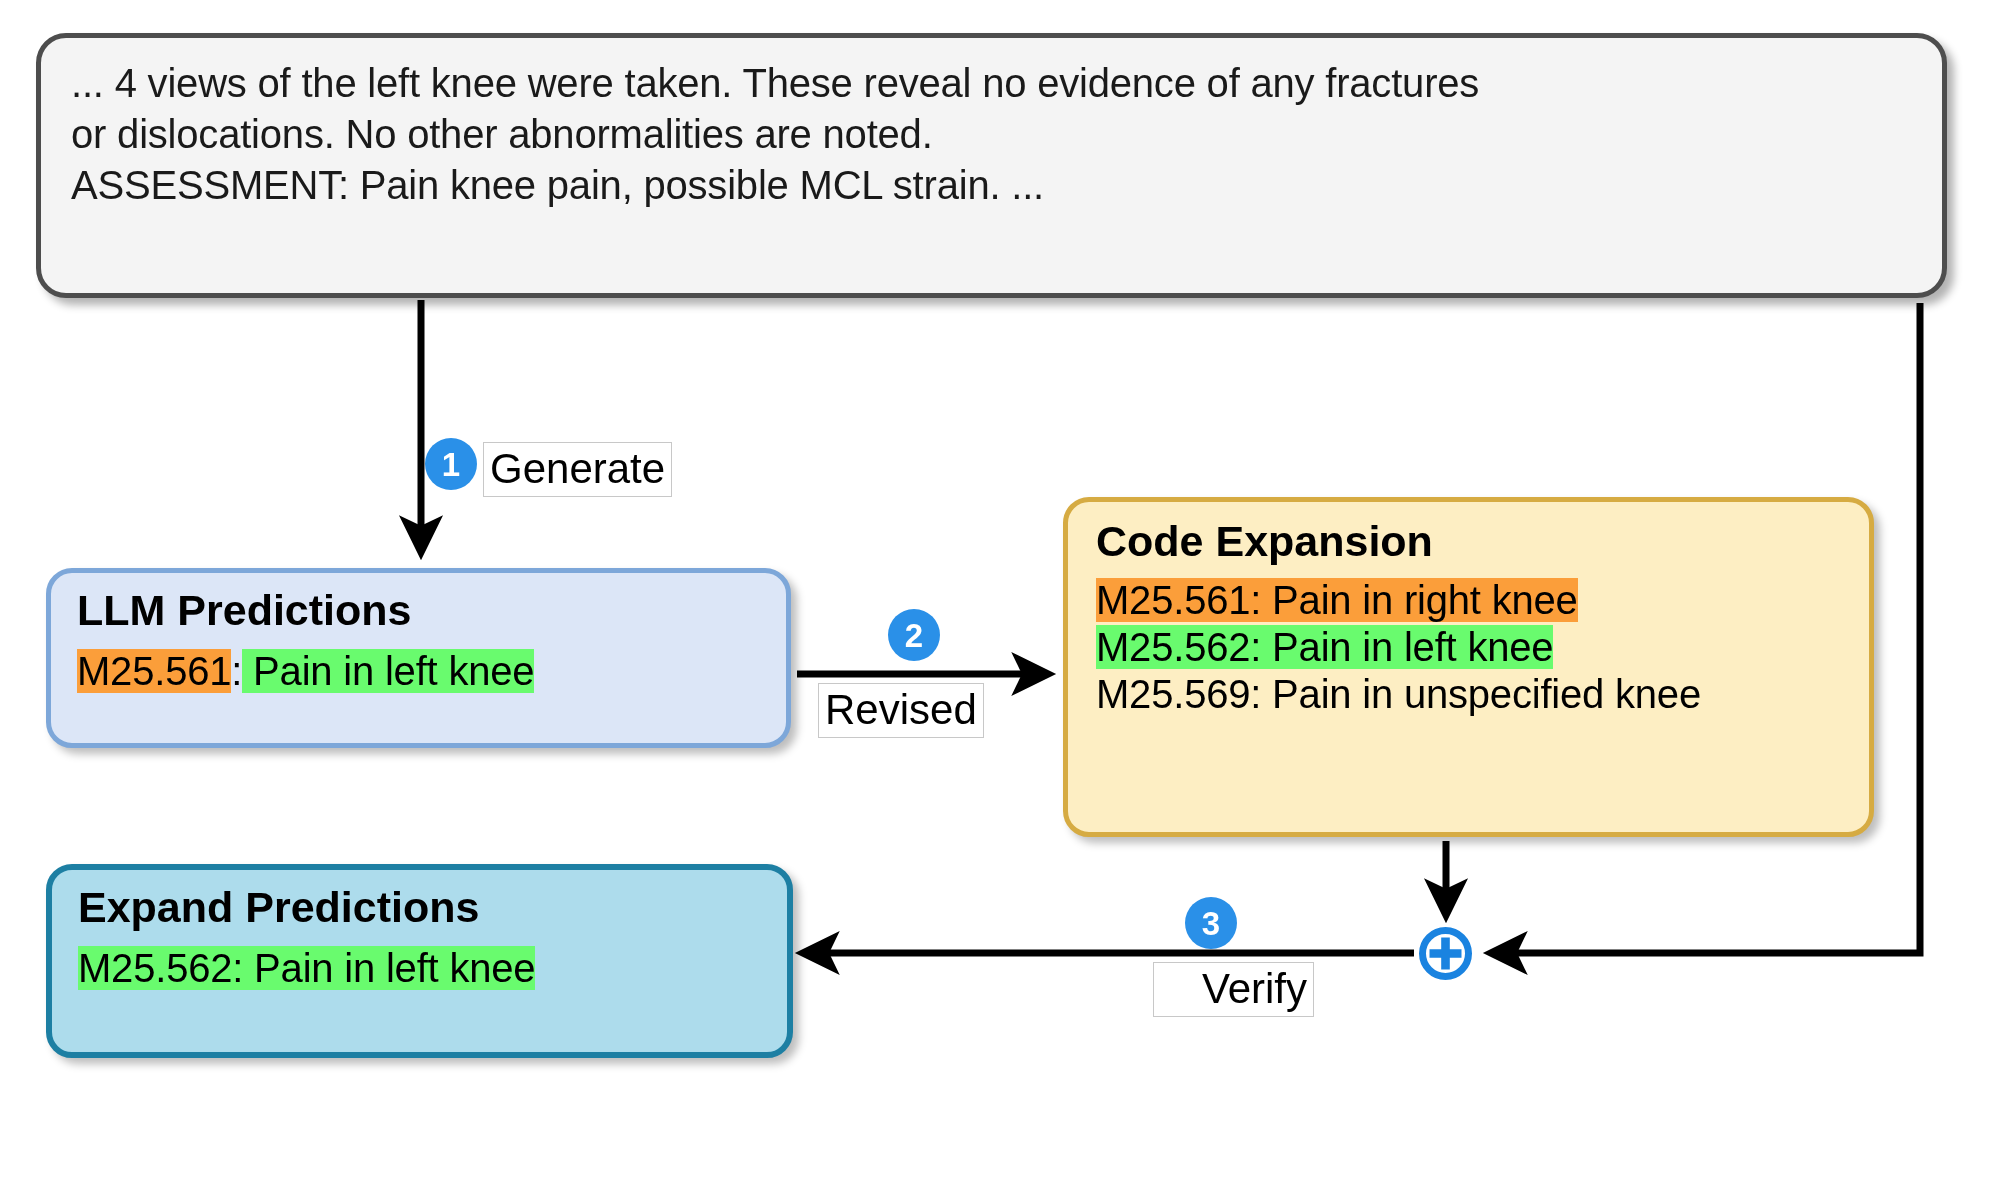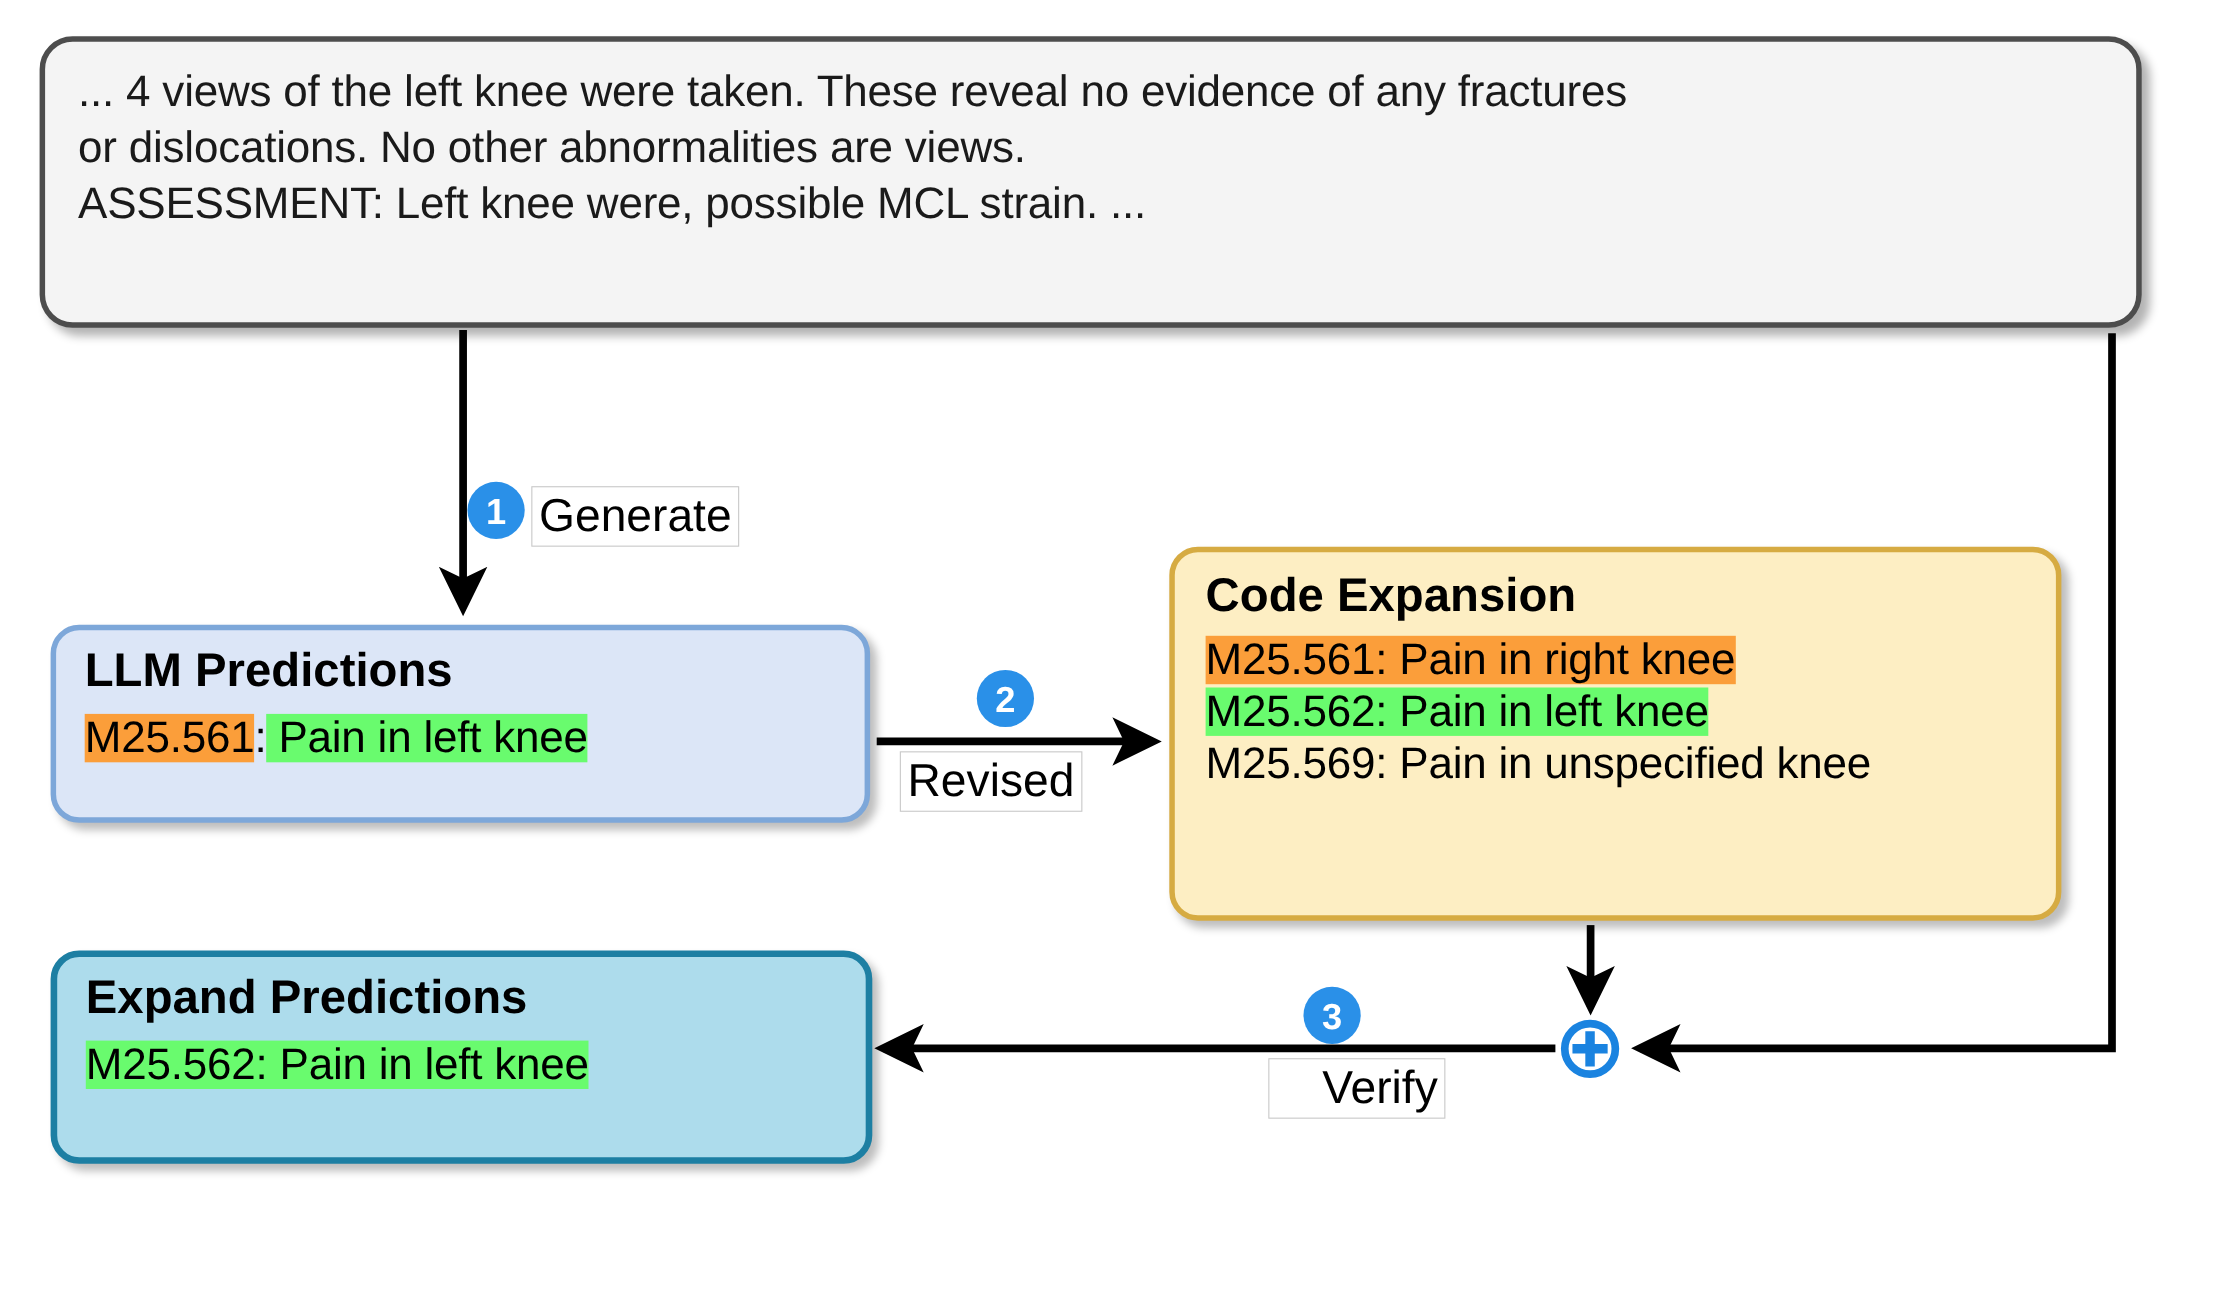--- a/index.html
+++ b/index.html
@@ -195,22 +195,22 @@
 
     <path d="M 1446 841 L 1446 915" stroke="#000000" stroke-width="7" fill="none" marker-end="url(#arrowhead)"></path>
 
     <path d="M 1920 303 L 1920 953 L 1491 953" stroke="#000000" stroke-width="7" fill="none" marker-end="url(#arrowhead)"></path>
 
     <path d="M 1414 953 L 803 953" stroke="#000000" stroke-width="7" fill="none" marker-end="url(#arrowhead)"></path>
   </svg>
 
   <div class="node" id="clinical-notes">
     <div class="body-line">... 4 views of the left knee were taken. These reveal no evidence of any fractures</div>
-    <div class="body-line">or dislocations. No other abnormalities are views.</div>
-    <div class="body-line">ASSESSMENT: Left knee were, possible MCL strain. ...</div>
+    <div class="body-line">or dislocations. No other abnormalities are noted.</div>
+    <div class="body-line">ASSESSMENT: Pain knee pain, possible MCL strain. ...</div>
   </div>
 
   <div class="node" id="llm-predictions">
     <div class="title">LLM Predictions</div>
     <div class="code-text">
       <span class="hl-orange">M25.561</span><span class="hl-none">:</span><span class="hl-green"> Pain in left knee</span>
     </div>
   </div>
 
   <div class="node" id="code-expansion">

